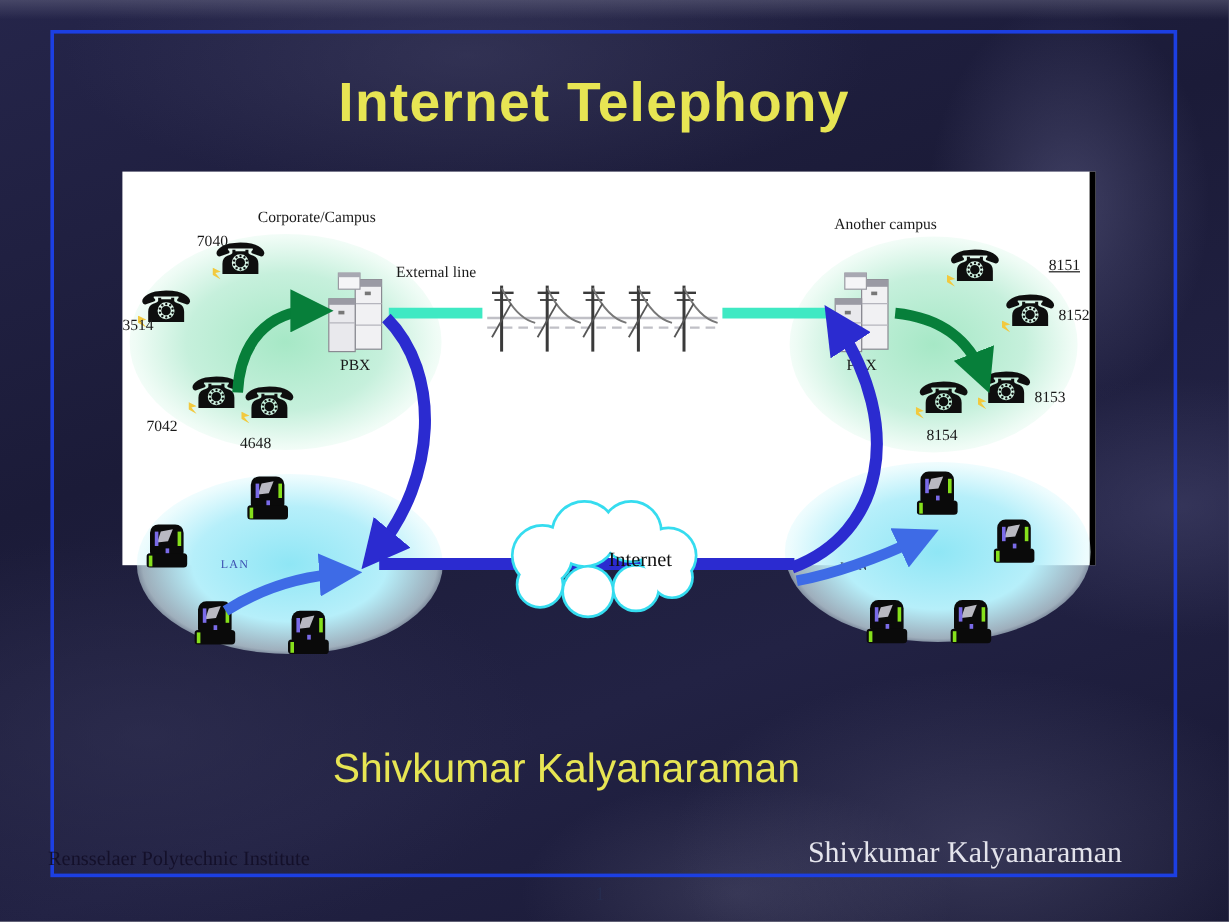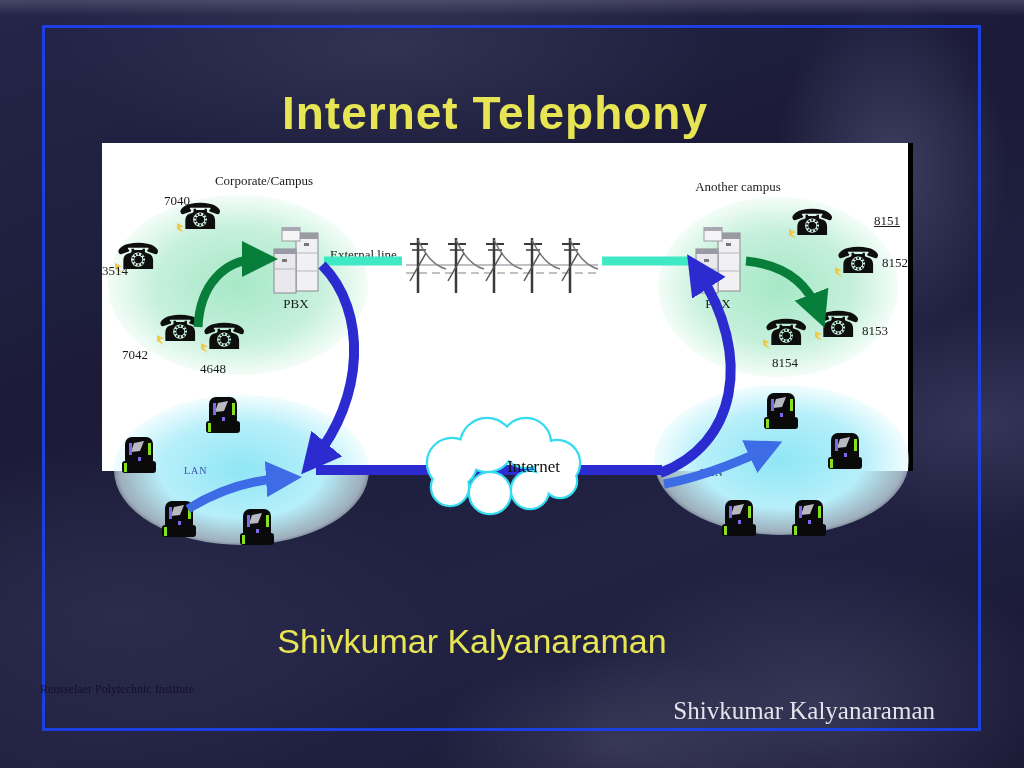--- a/index.html
+++ b/index.html
@@ -22,21 +22,20 @@
 
   .border-frame {
     position:absolute; left:42px; top:25px; width:939px; height:706px;
     border:3px solid #1c3fe2;
   }
 
   .slide-title {
     position:absolute; left:0; top:58px; width:990px;
     text-align:center; font-size:46px; font-weight:bold; color:#e7e553;
     letter-spacing:1px;
-    margin-top:28px;
   }
 
   
   .panel {
     position:absolute; left:102px; top:143px; width:811px; height:328px;
     background:#ffffff; border-right:5px solid #000;
   }
   .panel * { position:absolute; }
 
   .cloud { border-radius:50%; z-index:1; }
@@ -80,22 +79,22 @@
   }
   .credit {
     position:absolute; right:89px; top:673px;
     font-size:20px; font-weight:bold; color:#ececf4;
   }
   .author-serif {
     position:absolute; right:89px; top:697px;
     font-family:"Liberation Serif", serif; font-size:25px; color:#e4e4ec;
   }
   .institute {
-    position:absolute; left:40px; top:682px;
-    font-family:"Liberation Serif", serif; font-size:12px; color:#14102a;
+    position:absolute; left:40px; top:706px;
+    font-family:"Liberation Serif", serif; font-size:17px; color:#14102a;
   }
   .page-num {
     position:absolute; left:0; top:737px; width:1000px; text-align:center;
     font-family:"Liberation Serif", serif; font-size:16px; color:#262c4e;
   }
 </style>
 </head>
 <body>
 
 <div class="stage">
@@ -106,21 +105,21 @@
 
   <div class="panel">
 
     <div class="cloud green g-left"></div>
     <div class="cloud green g-right"></div>
     <div class="cloud cyan c-left"></div>
     <div class="cloud cyan c-right"></div>
 
     <div class="dlabel center" style="left:77px;  top:30px; width:170px;">Corporate/Campus</div>
     <div class="dlabel center" style="left:566px; top:36px; width:140px;">Another campus</div>
-    <div class="ext" style="left:228px; top:104px;">External line</div>
+    <div class="ext" style="left:228px; top:76px;">External line</div>
 
     <span class="phone" style="left:76px;  top:56px;">☎</span>
     <span class="phone" style="left:14px;  top:96px;">☎</span>
     <span class="phone" style="left:56px;  top:168px;">☎</span>
     <span class="phone" style="left:100px; top:176px;">☎</span>
     <div class="dlabel" style="left:62px;  top:50px; z-index:3;">7040</div>
     <div class="dlabel" style="left:0px;   top:120px;">3514</div>
     <div class="dlabel" style="left:20px;  top:204px;">7042</div>
     <div class="dlabel" style="left:98px;  top:218px;">4648</div>
 

